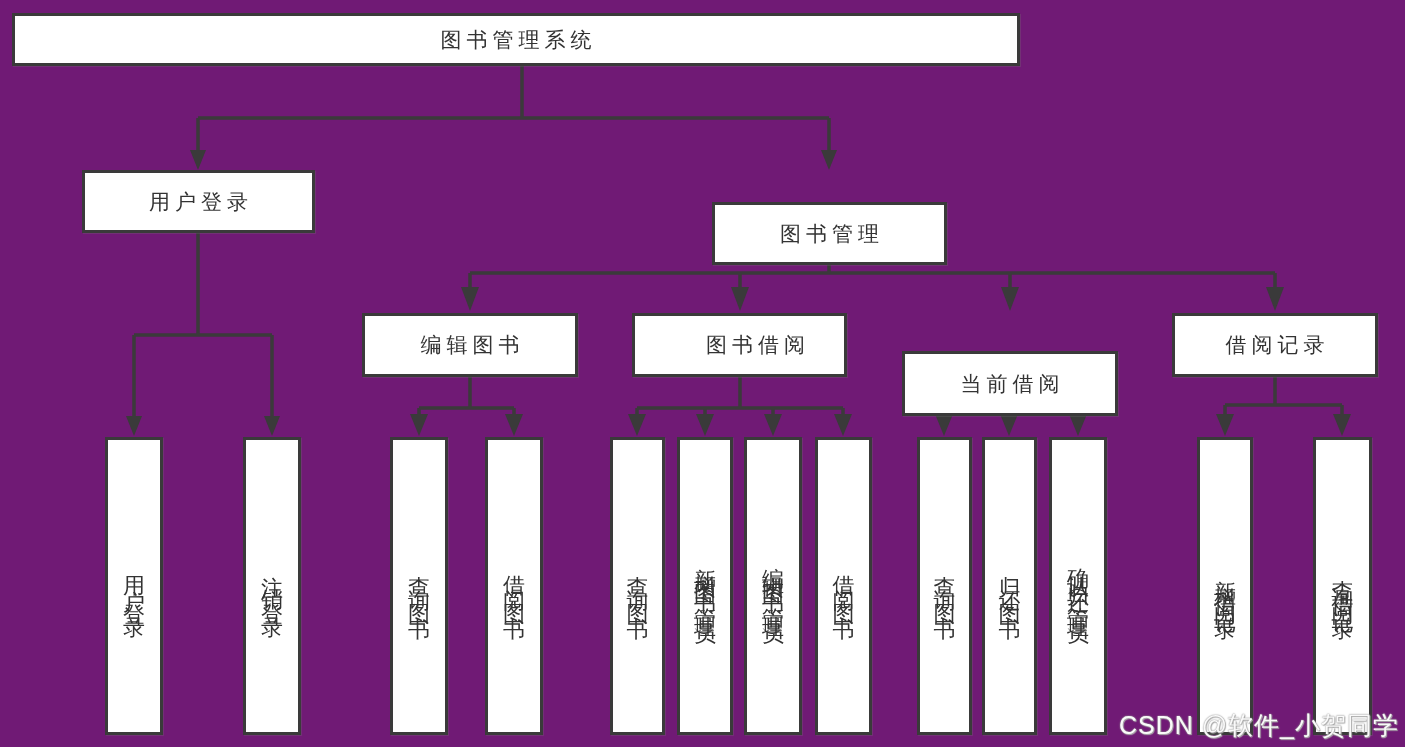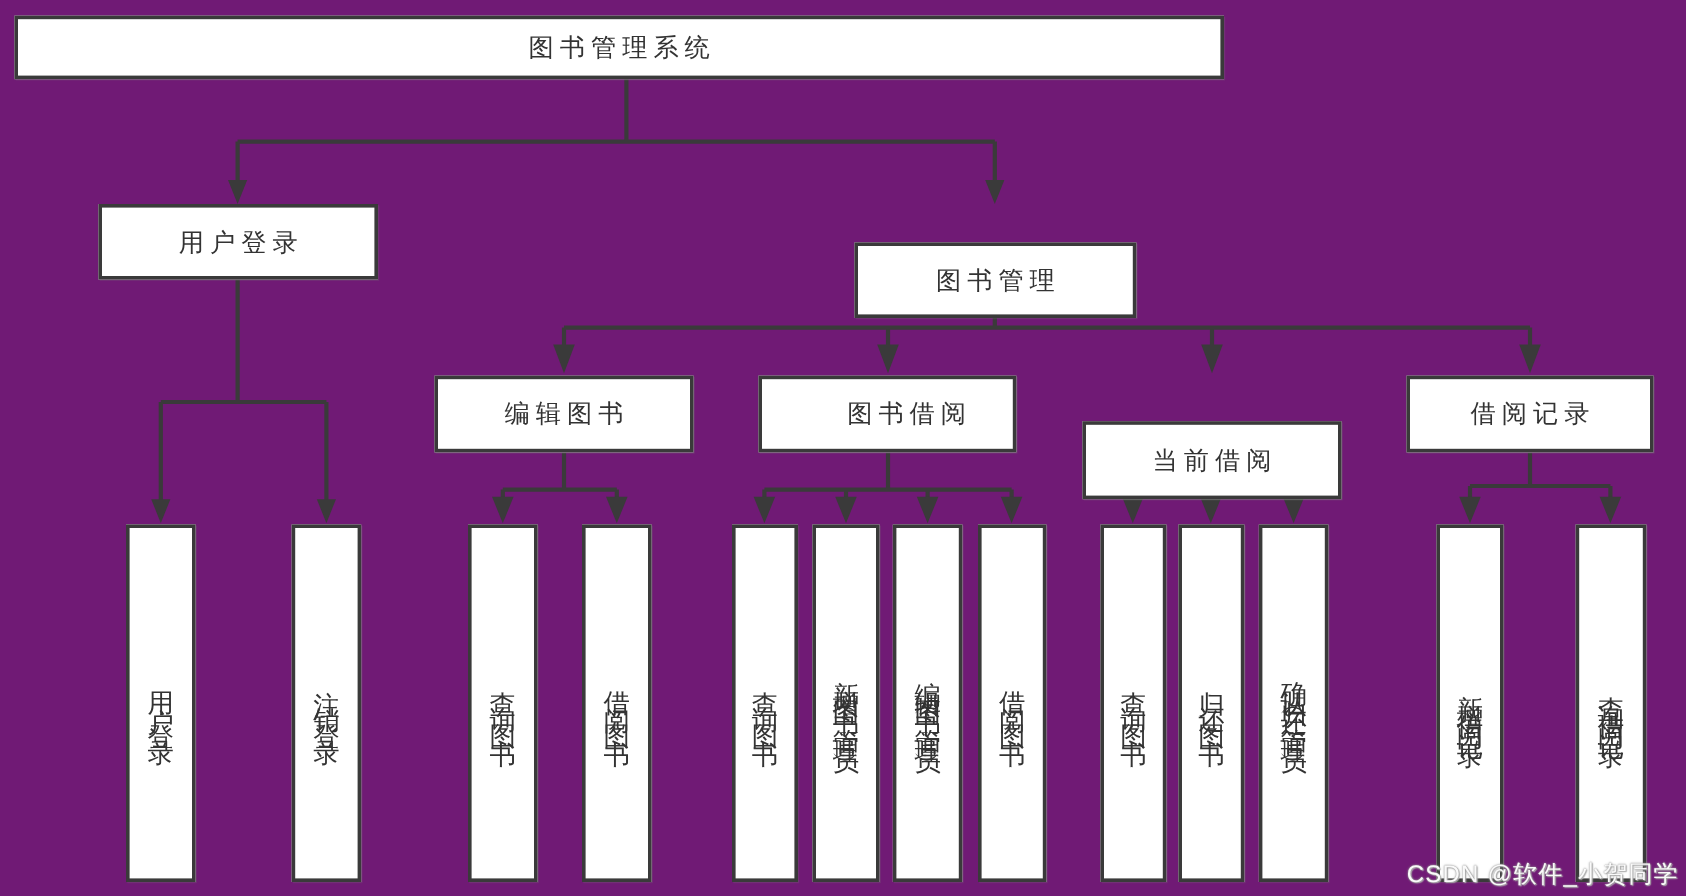--- a/index.html
+++ b/index.html
@@ -48,21 +48,21 @@
     color: #333333;
     line-height: 1;
     white-space: nowrap;
   }
   .ls14 { letter-spacing: 14px; }
   .ls8  { letter-spacing: 8px; }
   .watermark {
     position: absolute;
     right: 6px;
     bottom: 5px;
-    font-size: 20px;
+    font-size: 25px;
     letter-spacing: 1px;
     color: rgba(255,255,255,0.95);
     text-shadow: 0 0 2px #9a9a9a, 0 0 1px #9a9a9a, 1px 1px 1px #b5b5b5;
     white-space: nowrap;
   }
 </style>
 </head>
 <body>
 
 <div class="canvas">

